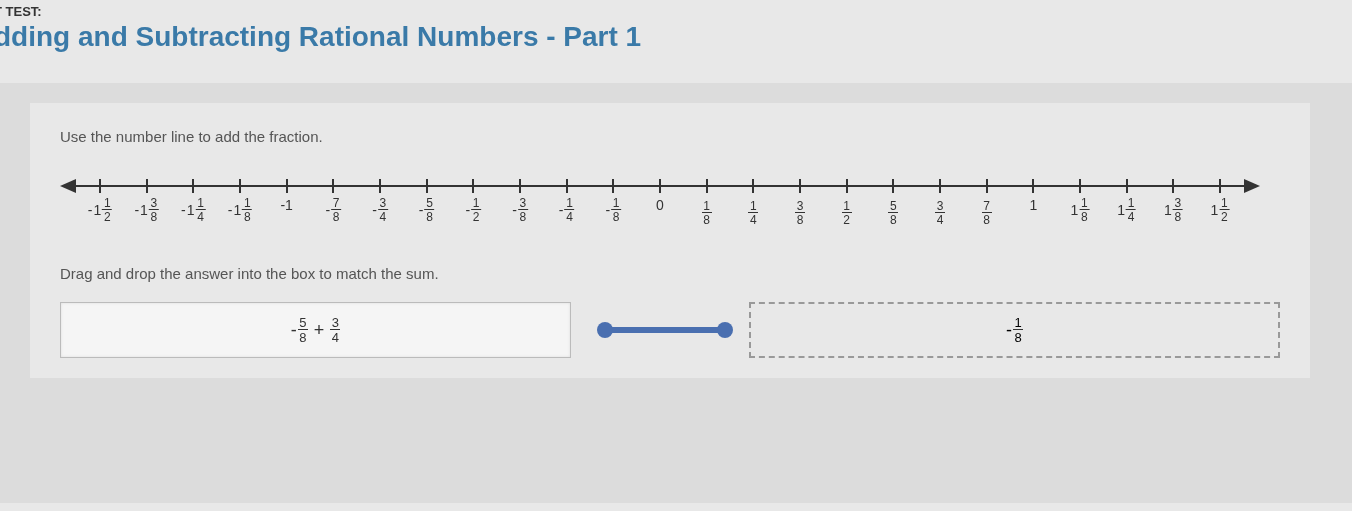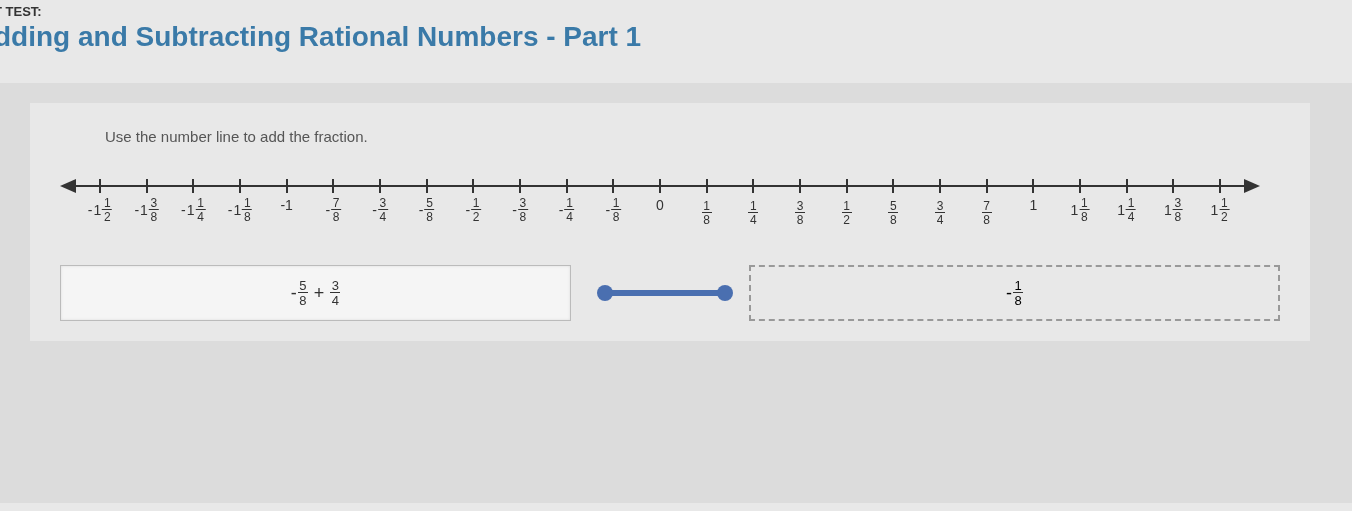--- a/index.html
+++ b/index.html
@@ -35,21 +35,20 @@
   }
   .content-inner {
     background: #e8e8e8;
     padding: 25px 30px 20px 30px;
     width: 1280px;
   }
   .instruction1 {
     font-size: 15px;
     color: #555;
     margin-bottom: 20px;
-    margin-left: 45px;
   }
   .numline-wrap {
     position: relative;
     height: 90px;
     width: 1200px;
     margin-bottom: 10px;
   }
   .numline-axis {
     position: absolute;
     top: 20px;
@@ -348,20 +347,21 @@
           <div class="tick-label" style="left: 1160px;"><span class="frac">
               <span class="whole">1</span>
               <span class="stack">
                 <span class="num">1</span>
                 <span class="den">2</span>
               </span>
             </span></div>
         </div>
     </div>
 
+    <div class="instruction2">Drag and drop the answer into the box to match the sum.</div>
 
     <div class="row2">
       <div class="expr-box">
         <span class="frac ebox">
           <span class="sign">-</span>
           <span class="stack">
             <span class="num">5</span>
             <span class="den">8</span>
           </span>
         </span>

